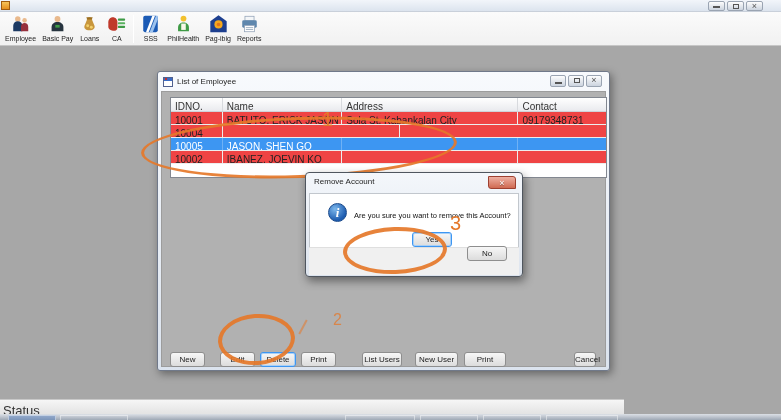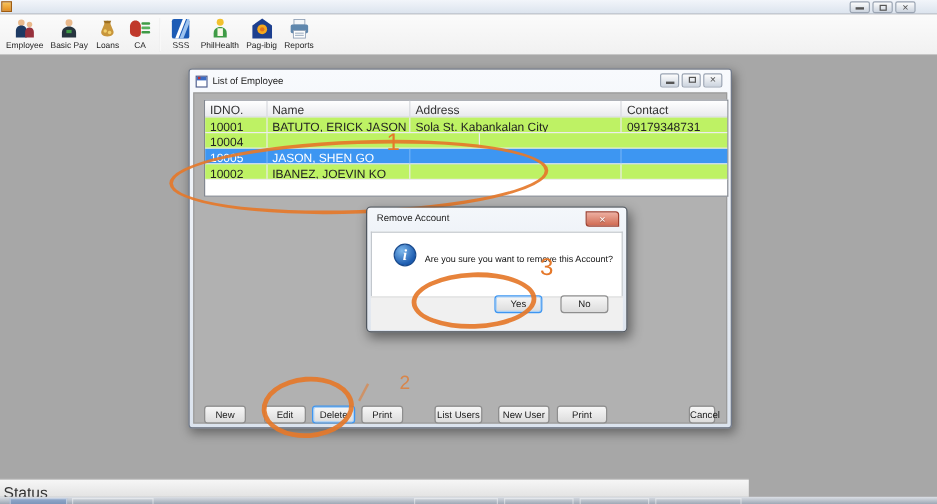--- a/index.html
+++ b/index.html
@@ -26,40 +26,40 @@
   .tb-item { height:32px; display:flex; flex-direction:column; align-items:center;
     justify-content:flex-start; padding:1px 3px 0 3px; cursor:default; }
   .tb-item .ic { width:21px; height:20px; }
   .tb-item .lbl { font-size:7px; color:#222; white-space:nowrap; margin-top:1px; }
   .tb-sep { width:1px; height:28px; background:#d2d2d2; margin:2px 3px 0 3px; border-right:1px solid #fff; }
 
   
   .mdi { position:absolute; left:0; top:46px; width:781px; height:353px; background:#a7a7a7; }
 
   
-  .child-window { position:absolute; left:157px; top:57px; width:453px; height:300px;
+  .child-window { position:absolute; left:157px; top:71px; width:453px; height:300px;
     background:linear-gradient(#f8fafd,#dbe3ee); border:1px solid #70798a; border-radius:3px;
     box-shadow:2px 3px 9px rgba(0,0,0,.4); z-index:10; }
   .cw-titlebar { position:absolute; left:0; top:0; right:0; height:19px; display:flex; align-items:center; }
   .cw-title { font-size:8px; color:#1f1f1f; margin-left:4px; }
   .form-icon { width:10px; height:10px; margin-left:5px; background:#fff; border:1px solid #51618f; position:relative; }
   .form-icon:before { content:""; position:absolute; left:0; top:0; right:0; height:3px; background:#3a6bc4; }
   .form-icon:after { content:""; position:absolute; left:1px; top:0.5px; width:2px; height:2px; background:#c03030; }
   .winctl.child { right:7px; top:3px; }
   .ctl-btn.c { width:16px; height:12px; }
   .cw-client { position:absolute; left:3px; right:3px; top:19px; bottom:3px;
     background:#b1b1b1; border:1px solid #9c9c9c; }
 
   
   .grid { position:absolute; left:8px; top:5px; width:437px; height:81px;
     background:#fff; border:1px solid #828790; font-size:10px; color:#222; }
   .g-head { display:flex; height:14px; background:linear-gradient(#ffffff,#e9eaee);
     border-bottom:1px solid #cfd2d8; }
   .g-hc { padding:3px 0 0 4px; border-right:1px solid #d8dade; overflow:hidden; white-space:nowrap; color:#333; }
-  .g-row { display:flex; height:13px; border-bottom:1px solid #ededed; background:#bef264; }
+  .g-row { display:flex; height:13px; border-bottom:1px solid #ededed; background:#ef4444; }
   .g-cell { padding:2.5px 0 0 4px; border-right:1px solid #ececec; overflow:hidden; white-space:nowrap; }
   .g-row.sel { background:#3d96f2; }
   .g-row.sel .g-cell { color:#fff; border-right-color:#6fb1f5; }
   .w-idno{width:52px;} .w-name{width:120px;} .w-addr{width:177px;} .w-cont{width:88px; border-right:none;}
 
   
   .btn { position:absolute; height:15px; font-size:8px; color:#222; text-align:center; line-height:13px;
     background:linear-gradient(#f7f7f7,#dcdcdc); border:1px solid #8e8e8e; border-radius:3px; cursor:default; }
   .btn.focused { border-color:#3d96f2; box-shadow:inset 0 0 0 1px #a8d0f7; }
   .b-new{left:8px;top:260px;width:35px;} .b-edit{left:58px;top:260px;width:35px;}
@@ -78,21 +78,21 @@
     font-size:9px; line-height:12px; color:#fff; text-shadow:0 1px 1px rgba(0,0,0,.4); }
   .dlg-body { position:absolute; left:3px; right:3px; top:20px; height:54px; background:#fff;
     border:1px solid #c2c7cd; border-bottom:none; }
   .info-icon { position:absolute; left:18px; top:9px; width:19px; height:19px; border-radius:50%;
     background:radial-gradient(circle at 35% 30%, #7db8ec, #1d5cb0 70%); border:1px solid #1a4a8c;
     color:#fff; font-family:"Liberation Serif", serif; font-style:italic; font-weight:bold;
     font-size:13px; text-align:center; line-height:18px; }
   .dlg-msg { position:absolute; left:44px; top:17px; font-size:7.5px; color:#111; }
   .dlg-footer { position:absolute; left:3px; right:3px; top:74px; height:28px;
     background:#f0f0f0; border-top:1px solid #dfdfdf; }
-  .b-yes { left:106px; top:73px; width:40px; } .b-no { left:161px; top:73px; width:40px; }
+  .b-yes { left:106px; top:59px; width:40px; } .b-no { left:161px; top:73px; width:40px; }
 
   
   .statusbar { position:absolute; left:0; top:399px; width:624px; height:15px;
     background:linear-gradient(#f6f6f6,#e3e3e3); border-top:1px solid #c8c8c8;
     font-size:13px; color:#333; padding:3px 0 0 3px; }
   .taskbar { position:absolute; left:0; top:414px; width:781px; height:6px;
     background:linear-gradient(#dce0e6,#9ea8b5); }
   .tb-btn-sliver { position:absolute; top:1px; height:5px; border:1px solid rgba(255,255,255,.45); border-bottom:none; }
 
   

